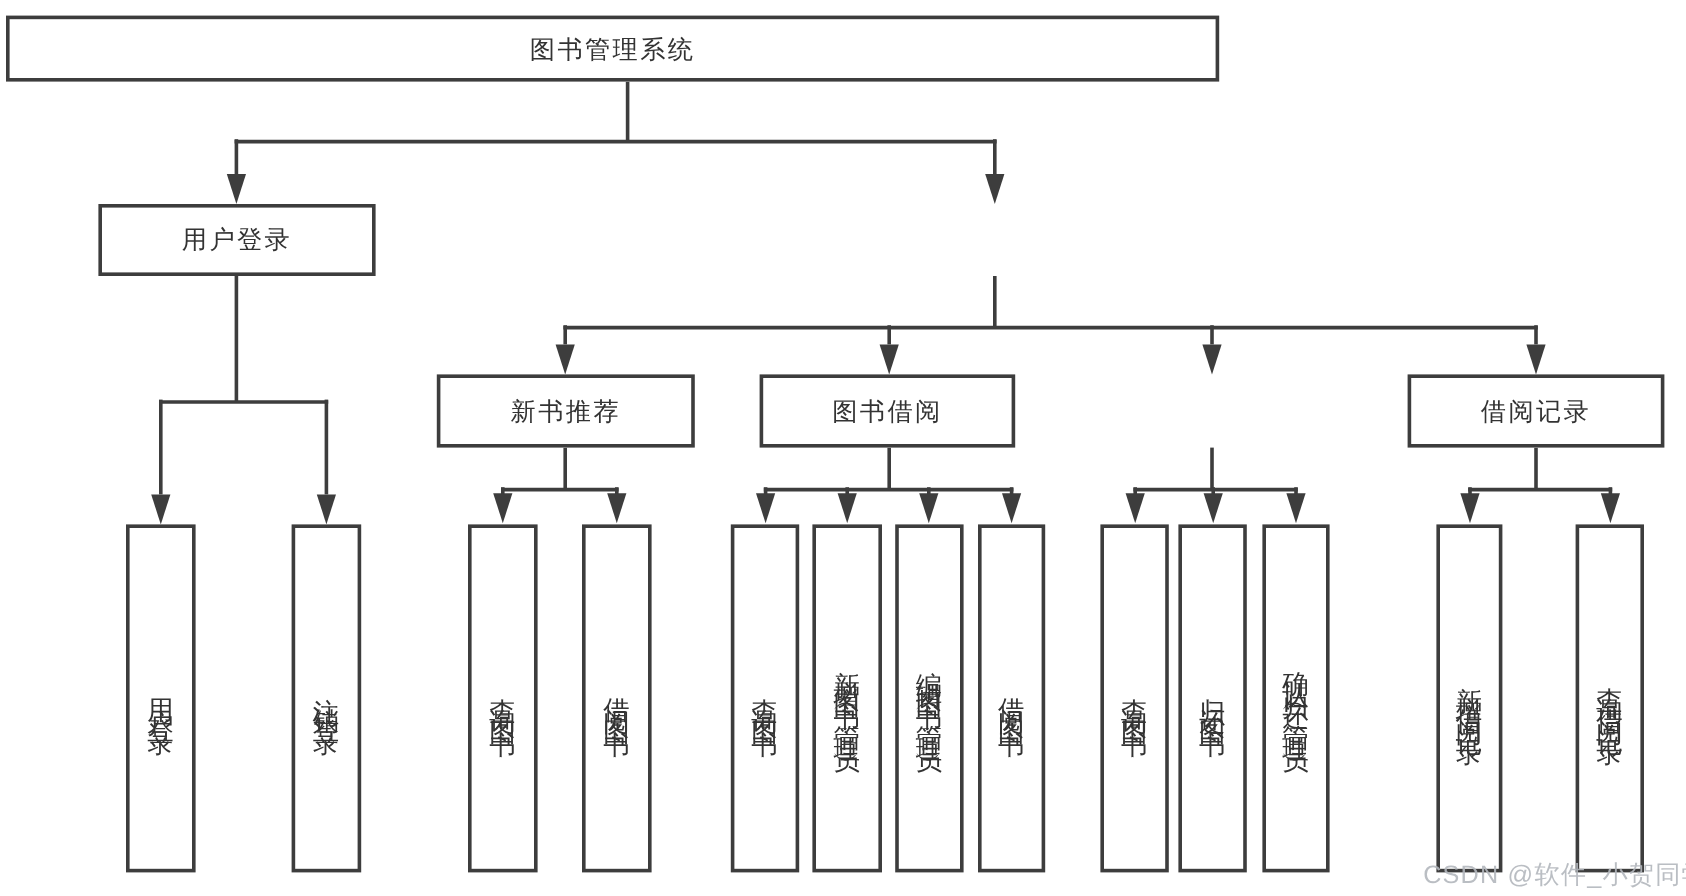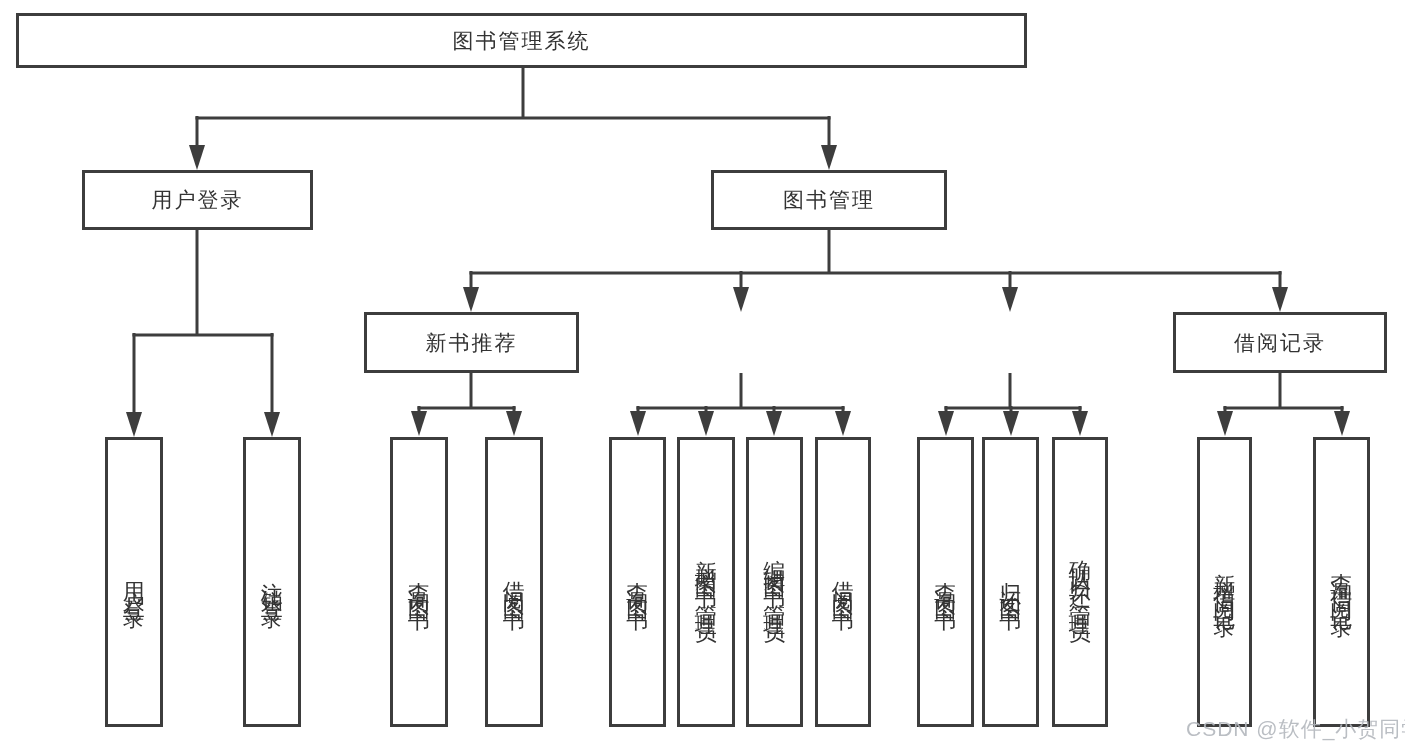--- a/index.html
+++ b/index.html
@@ -108,33 +108,33 @@
     <g>
       <line x1="1280" y1="373" x2="1280" y2="408"></line>
       <line x1="1223.5" y1="408" x2="1343.5" y2="408"></line>
       <line x1="1225" y1="406" x2="1225" y2="412"></line>
       <polygon points="1225,436 1217,411 1233,411"></polygon>
       <line x1="1342" y1="406" x2="1342" y2="412"></line>
       <polygon points="1342,436 1334,411 1350,411"></polygon>
     </g>
   </svg>
 
-  <div class="box hbox" style="left:16px;top:13px;width:1011px;height:55px;">
+  <div class="box hbox" style="left:5px;top:13px;width:1011px;height:55px;">
     <span>图书管理系统</span>
   </div>
 
   <div class="box hbox" style="left:82px;top:170px;width:231px;height:60px;">
     <span>用户登录</span>
   </div>
-  <div class="box hbox" style="left:711px;top:170px;width:236px;height:60px;">
-    <span>图书管理</span>
-  </div>
 
   <div class="box hbox" style="left:364px;top:312px;width:215px;height:61px;">
     <span>新书推荐</span>
+  </div>
+  <div class="box hbox" style="left:633px;top:312px;width:213px;height:61px;">
+    <span>图书借阅</span>
   </div>
   <div class="box hbox" style="left:1173px;top:312px;width:214px;height:61px;">
     <span>借阅记录</span>
   </div>
 
   <div class="box vbox" style="left:105px;top:437px;width:58px;height:290px;">
     <span class="vtext">用户登录</span>
   </div>
   <div class="box vbox" style="left:243px;top:437px;width:58px;height:290px;">
     <span class="vtext">注销登录</span>

